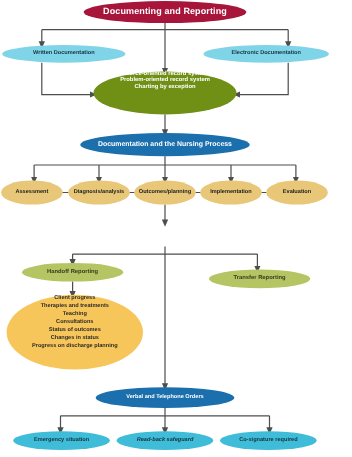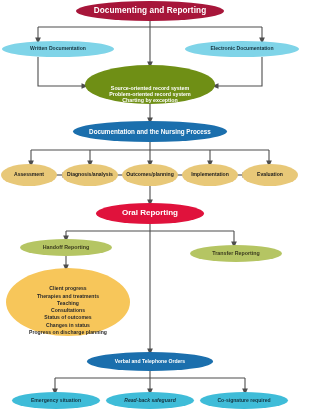--- a/index.html
+++ b/index.html
@@ -1,19 +1,19 @@
 <!DOCTYPE html>
 <html><head>
 <meta charset="utf-8">
 <style>
   html,body{margin:0;padding:0;background:#ffffff;}
   body{width:300px;height:415px;font-family:"Liberation Sans",sans-serif;overflow:hidden;}
   #stage{position:relative;width:300px;height:415px;background:#fff;}
   svg#wires{position:absolute;left:0;top:0;width:300px;height:415px;}
-  .node{position:absolute;display:flex;align-items:center;justify-content:flex-end;
+  .node{position:absolute;display:flex;align-items:center;justify-content:flex-start;
         text-align:center;border-radius:50%;color:#ffffff;line-height:1.12;
         box-sizing:border-box;}
   .lbl{display:block;width:100%;padding:0 3px;}
   .t-title{font-size:8.2px;font-weight:700;letter-spacing:.1px;}
   .t-oral{font-size:8px;font-weight:700;}
   .t-mid{font-size:6.3px;font-weight:700;}
   .t-small{font-size:5.1px;font-weight:600;}
   .t-step{font-size:5.1px;font-weight:600;color:#1b1b1b;}
   .t-green{font-size:5.3px;font-weight:600;color:#ffffff;}
   .t-olive{font-size:5.3px;font-weight:700;color:#3a3a1e;}
@@ -112,23 +112,20 @@
   <div class="node" style="left:122px;top:164px;width:56px;height:22px;background:#e8c878;">
     <span class="lbl t-step">Outcomes/planning</span>
   </div>
   <div class="node" style="left:182px;top:164px;width:56px;height:22px;background:#e8c878;">
     <span class="lbl t-step">Implementation</span>
   </div>
   <div class="node" style="left:242px;top:164px;width:56px;height:22px;background:#e8c878;">
     <span class="lbl t-step">Evaluation</span>
   </div>
 
-  <div class="node" style="left:96px;top:203px;width:108px;height:21px;background:#e0123c;">
-    <span class="lbl t-oral">Oral Reporting</span>
-  </div>
 
   <div class="node" style="left:20px;top:239px;width:92px;height:17px;background:#b5c563;">
     <span class="lbl t-olive">Handoff Reporting</span>
   </div>
 
   <div class="node" style="left:190px;top:245px;width:92px;height:17px;background:#b5c563;">
     <span class="lbl t-olive">Transfer Reporting</span>
   </div>
 
   <div class="node" style="left:6px;top:268px;width:124px;height:68px;background:#f7c65a;flex-direction:column;">

